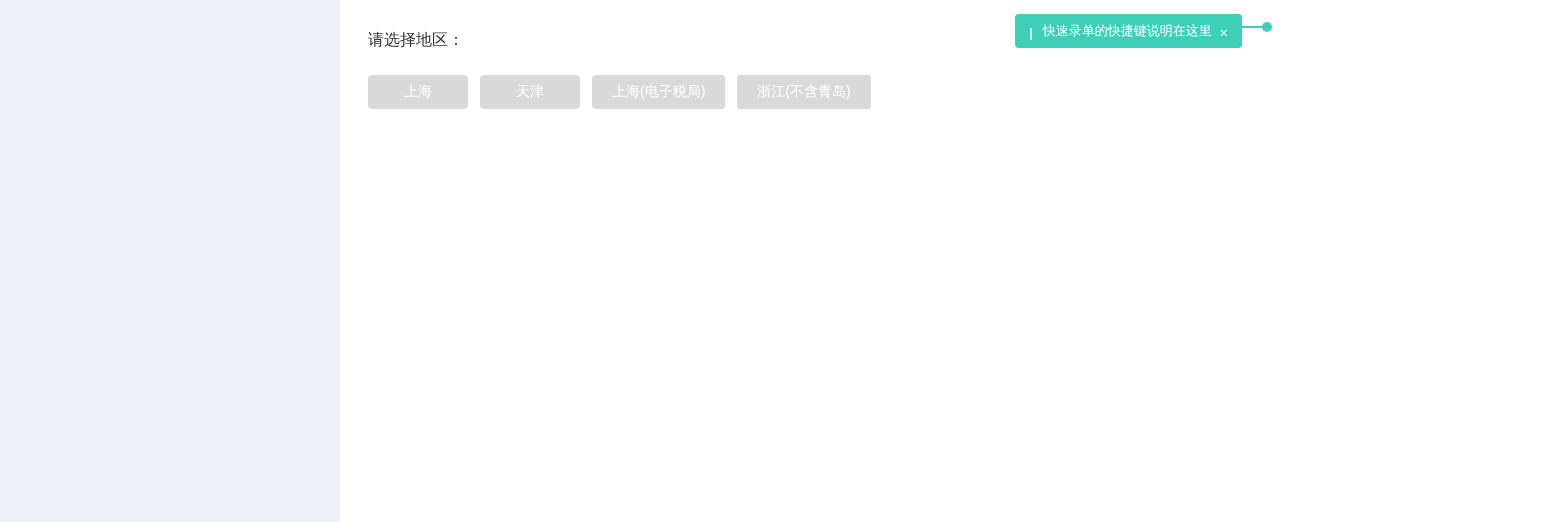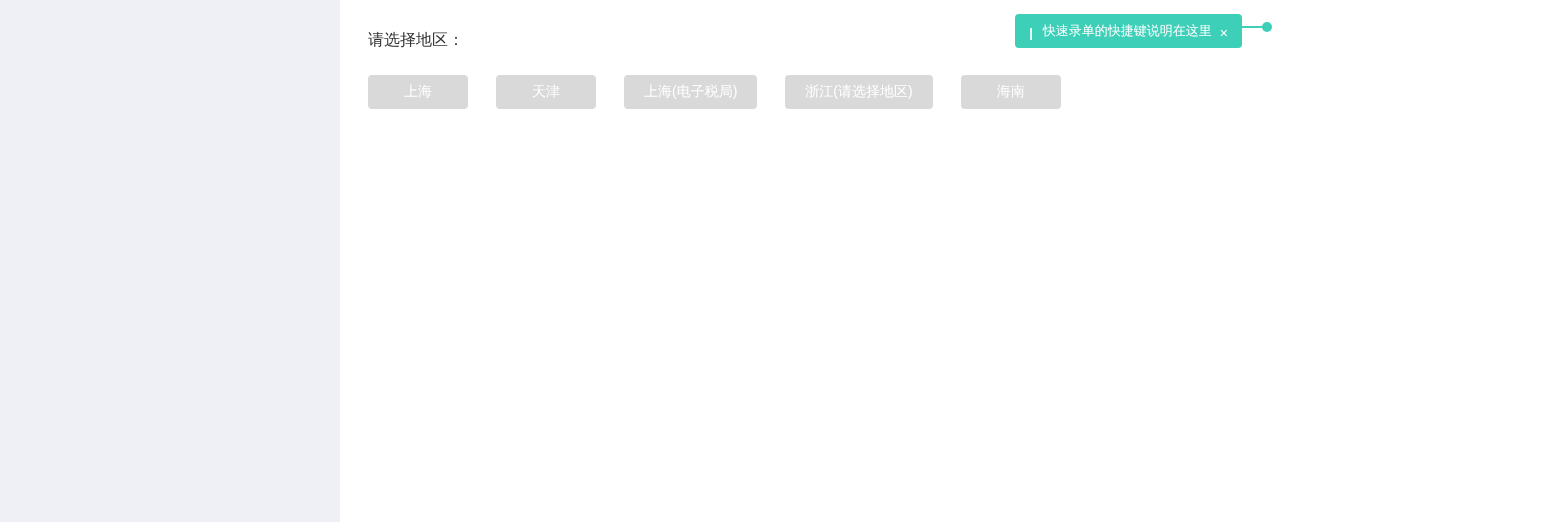--- a/index.html
+++ b/index.html
@@ -39,21 +39,21 @@
     .page-title {
       font-size: 16px;
       color: #333;
       margin-bottom: 24px;
       font-weight: normal;
     }
 
     .region-buttons {
       display: flex;
       flex-wrap: wrap;
-      gap: 28px;
+      gap: 12px;
     }
 
     .region-btn {
       background: #d9d9d9;
       border: none;
       border-radius: 4px;
       color: #fff;
       font-size: 14px;
       padding: 8px 20px;
       cursor: pointer;
@@ -116,22 +116,21 @@
 <div class="sidebar"></div>
 
 <div class="main-content">
   <div class="page-title">请选择地区：</div>
 
   <div class="region-buttons">
 
   <button class="region-btn">上海</button>
       <button class="region-btn">天津</button>
       <button class="region-btn">上海(电子税局)</button>
-      <button class="region-btn">浙江(请选择地区)</button>
-      <button class="region-btn">海南</button>
+      <button class="region-btn">浙江(不含青岛)</button>
     </div>
 </div>
 
 <div class="tooltip-banner">
   <span>快速录单的快捷键说明在这里</span>
   <span class="tooltip-close">×</span>
 </div>
 
 <div class="tooltip-line"></div>
 <div class="tooltip-dot"></div>

